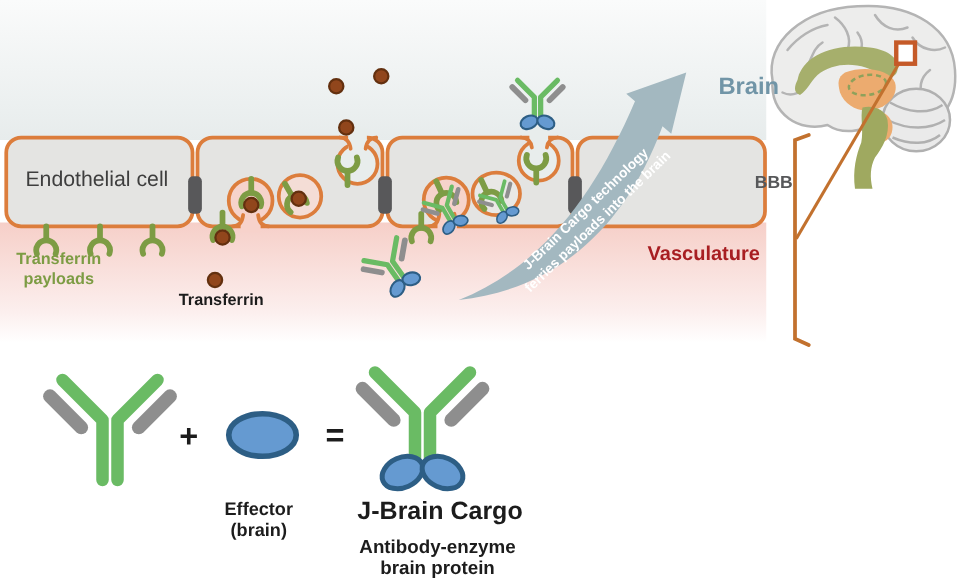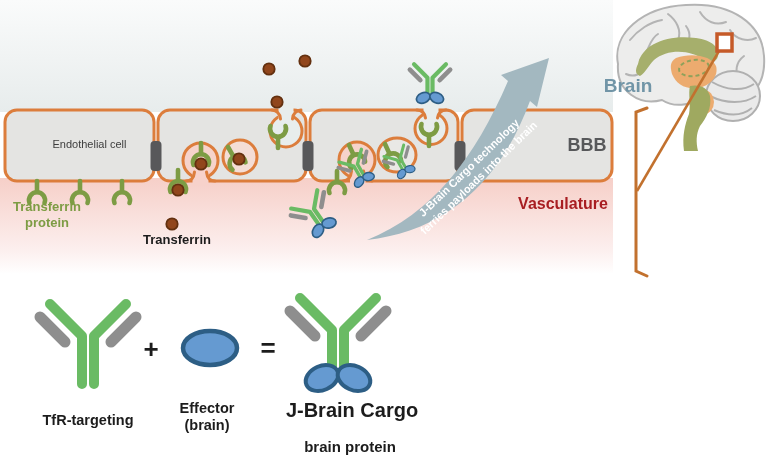--- a/index.html
+++ b/index.html
@@ -7,25 +7,25 @@
     --bbb-label:#57585a; --vasc-label:#a81e22; --arrow-text:#ffffff;
     --cell-text:#3e3e3e;
   }
   html,body{margin:0;padding:0;background:#fff;}
   #page{position:relative;width:767px;height:469px;background:#fff;overflow:hidden;
         font-family:"Liberation Sans",sans-serif;}
   #art{position:absolute;left:0;top:0;}
   .lbl{position:absolute;transform:translate(-50%,-50%);text-align:center;
        white-space:nowrap;line-height:16px;}
   .lbl div{white-space:nowrap;}
-  .endo{left:80px;top:144px;font-size:11px;color:var(--cell-text);font-weight:400;padding-left:19px;}
+  .endo{left:68px;top:144px;font-size:17px;color:var(--cell-text);font-weight:400;padding-left:19px;}
   .tfr-rec{left:47px;top:215px;font-size:13px;font-weight:bold;color:var(--receptor-green);}
   .tf{left:177px;top:240px;font-size:13px;font-weight:bold;color:var(--black);}
-  .brain{left:599px;top:86px;font-size:19px;font-weight:bold;color:var(--brain-label);margin-left:29px;}
-  .bbb{left:587px;top:145px;font-size:18px;font-weight:bold;color:var(--bbb-label);}
+  .brain{left:599px;top:70px;font-size:19px;font-weight:bold;color:var(--brain-label);}
+  .bbb{left:619px;top:145px;font-size:14px;font-weight:bold;color:var(--bbb-label);}
   .vasc{left:563px;top:204px;font-size:16px;font-weight:bold;color:var(--vasc-label);}
   .arrowtxt{left:474px;top:173px;transform:translate(-50%,-50%) rotate(-44deg);
       font-size:11px;font-weight:bold;color:var(--arrow-text);line-height:13.5px;}
   .eq{font-weight:bold;color:var(--black);font-size:14.5px;line-height:17px;}
   .mab{left:88px;top:420px;}
   .eff{left:207px;top:417px;}
   .jbc{left:352px;top:410px;font-size:20px;}
   .fusion{left:350px;top:447px;font-size:15px;line-height:16.5px;}
   .plus{left:151px;top:349px;font-size:26px;}
   .equals{left:268px;top:348px;font-size:26px;}
@@ -188,47 +188,47 @@
     <use href="#ab" transform="translate(88,332)"></use>
     <ellipse cx="210" cy="348" rx="27" ry="17" fill="#659ad1" stroke="#2d5e85" stroke-width="4.5"></ellipse>
     <use href="#jbc" transform="translate(338,326)"></use>
   </g>
 </svg>
 
 <div class="lbl endo">Endothelial cell</div>
 
 <div class="lbl tfr-rec">
   <div>Transferrin</div>
-  <div>protein</div>
+  <div>payloads</div>
 </div>
 
 <div class="lbl tf">Transferrin</div>
 
 <div class="lbl brain">Brain</div>
 
 <div class="lbl bbb">BBB</div>
 
 <div class="lbl vasc">Vasculature</div>
 
 <div class="lbl arrowtxt">
   <div>J-Brain Cargo technology</div>
   <div>ferries payloads into the brain</div>
 </div>
 
 <div class="lbl eq plus">+</div>
 <div class="lbl eq equals">=</div>
 
 <div class="lbl eq mab">
-  <div>TfR-targeting</div>
 </div>
 
 <div class="lbl eq eff">
   <div>Effector</div>
   <div>(brain)</div>
 </div>
 
 <div class="lbl eq jbc">J-Brain Cargo</div>
 
 <div class="lbl eq fusion">
+  <div>Antibody-enzyme</div>
   <div>brain protein</div>
 </div>
 
 </div>
 
 </body></html>

